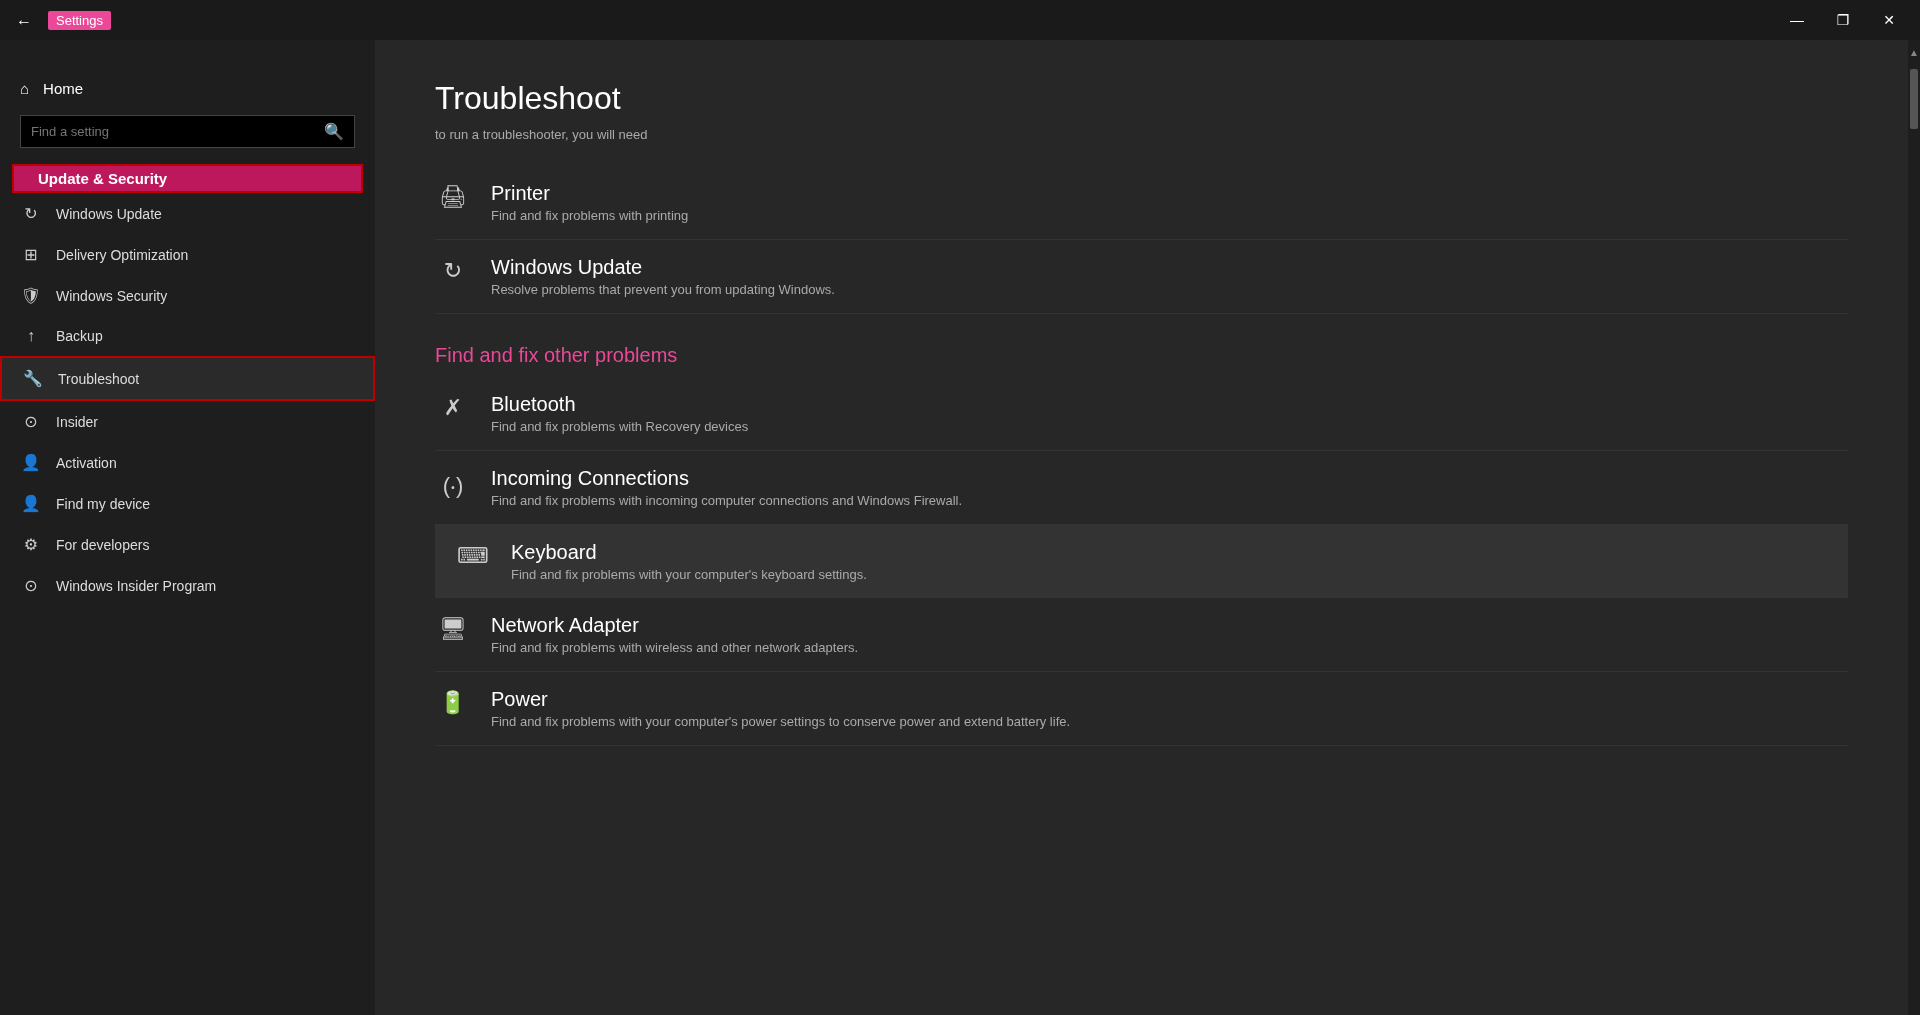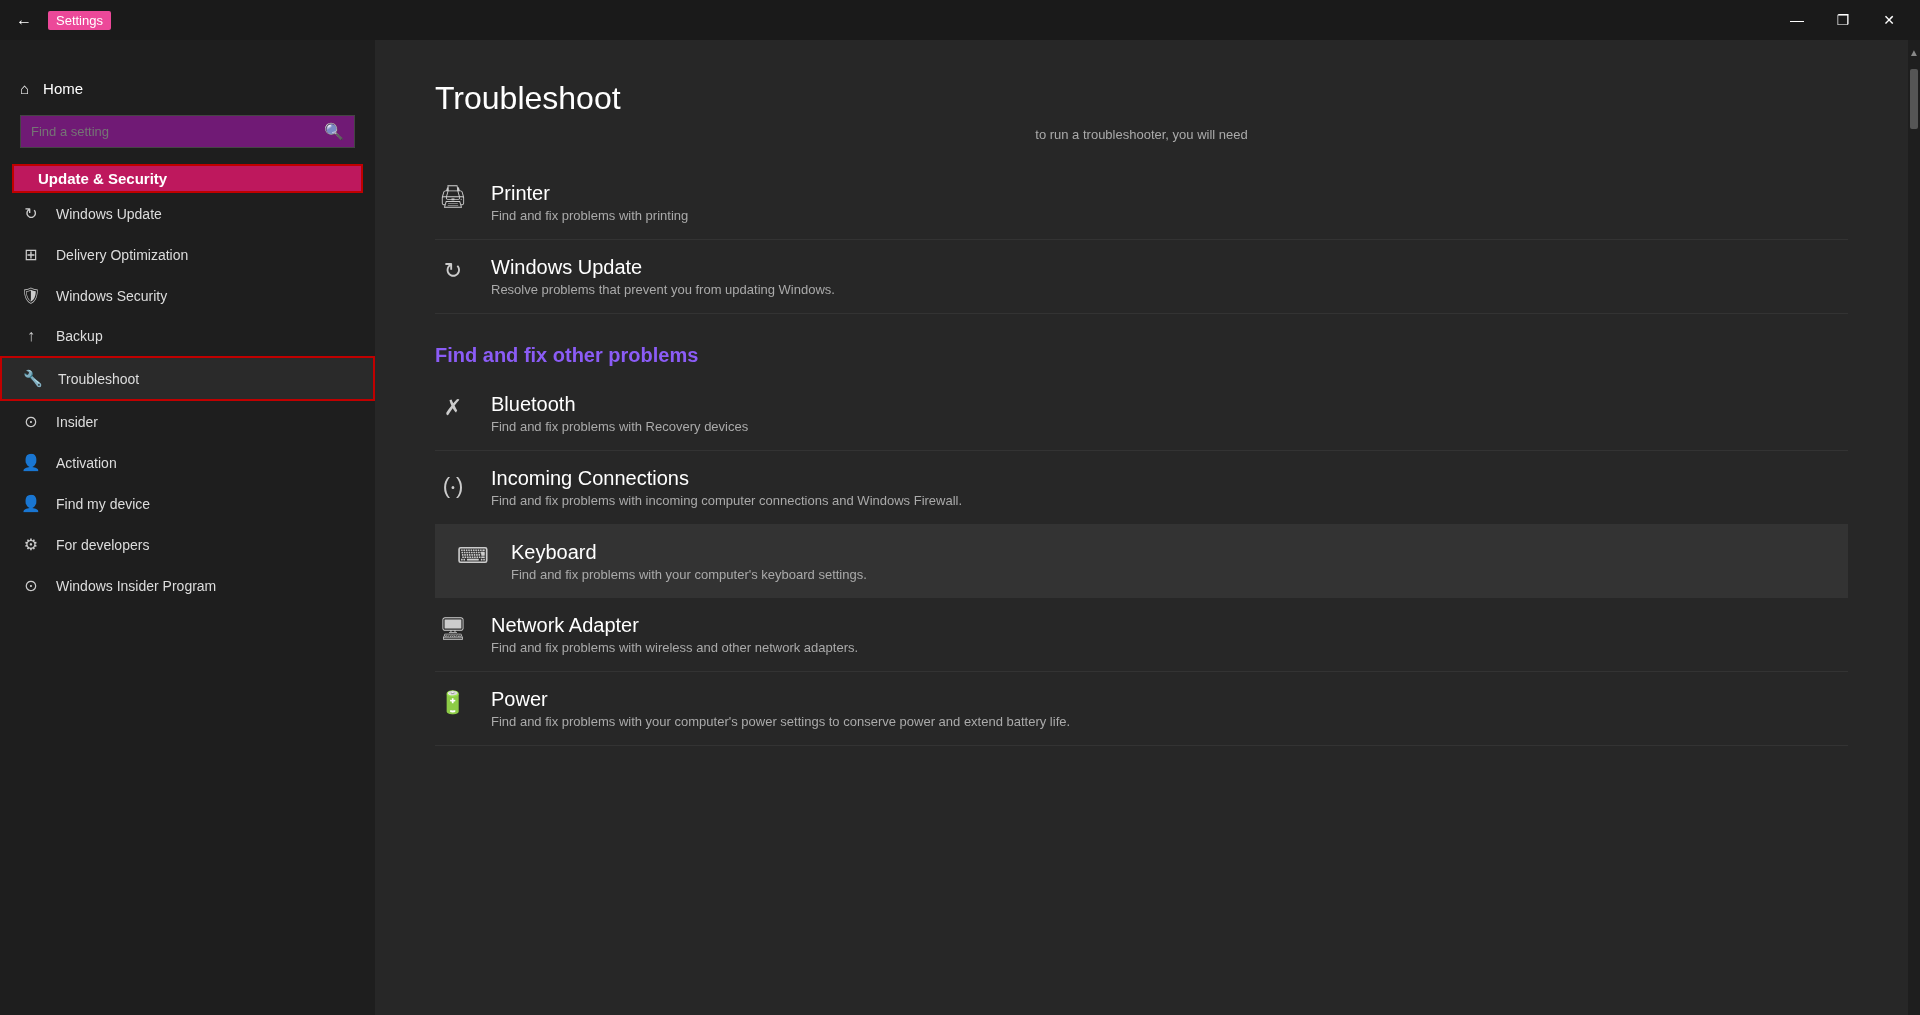--- a/index.html
+++ b/index.html
@@ -92,21 +92,21 @@
       align-items: center;
       gap: 14px;
       padding: 10px 20px;
       cursor: pointer;
       font-size: 15px;
       color: #fff;
     }
 
     .search-box {
       margin: 8px 20px 12px 20px;
-      background: #701a75;
+      background: #000000;
       border: 1px solid #444;
       display: flex;
       align-items: center;
       padding: 6px 10px;
       gap: 8px;
     }
     .search-input {
       background: transparent;
       border: none;
       color: #aaa;
@@ -160,21 +160,20 @@
       font-size: 32px;
       font-weight: 300;
       color: #fff;
       margin-bottom: 10px;
     }
 
     .subtitle-clipped {
       font-size: 13px;
       color: #aaa;
       margin-bottom: 24px;
-      text-align: center;
     }
 
     .troubleshoot-item {
       display: flex;
       align-items: flex-start;
       gap: 20px;
       padding: 16px 0;
       border-bottom: 1px solid #333;
     }
     .troubleshoot-item .item-icon {
@@ -191,22 +190,22 @@
       color: #fff;
       margin-bottom: 3px;
     }
     .troubleshoot-item .item-text p {
       font-size: 13px;
       color: #aaa;
     }
 
     .section-header {
       font-size: 20px;
-      font-weight: 700;
-      color: #8b5cf6;
+      font-weight: 400;
+      color: #ec4899;
       margin: 30px 0 10px 0;
     }
 
     
     .troubleshoot-item.expanded {
       background: #333;
       padding: 16px 20px;
       border: none;
       flex-direction: column;
     }

